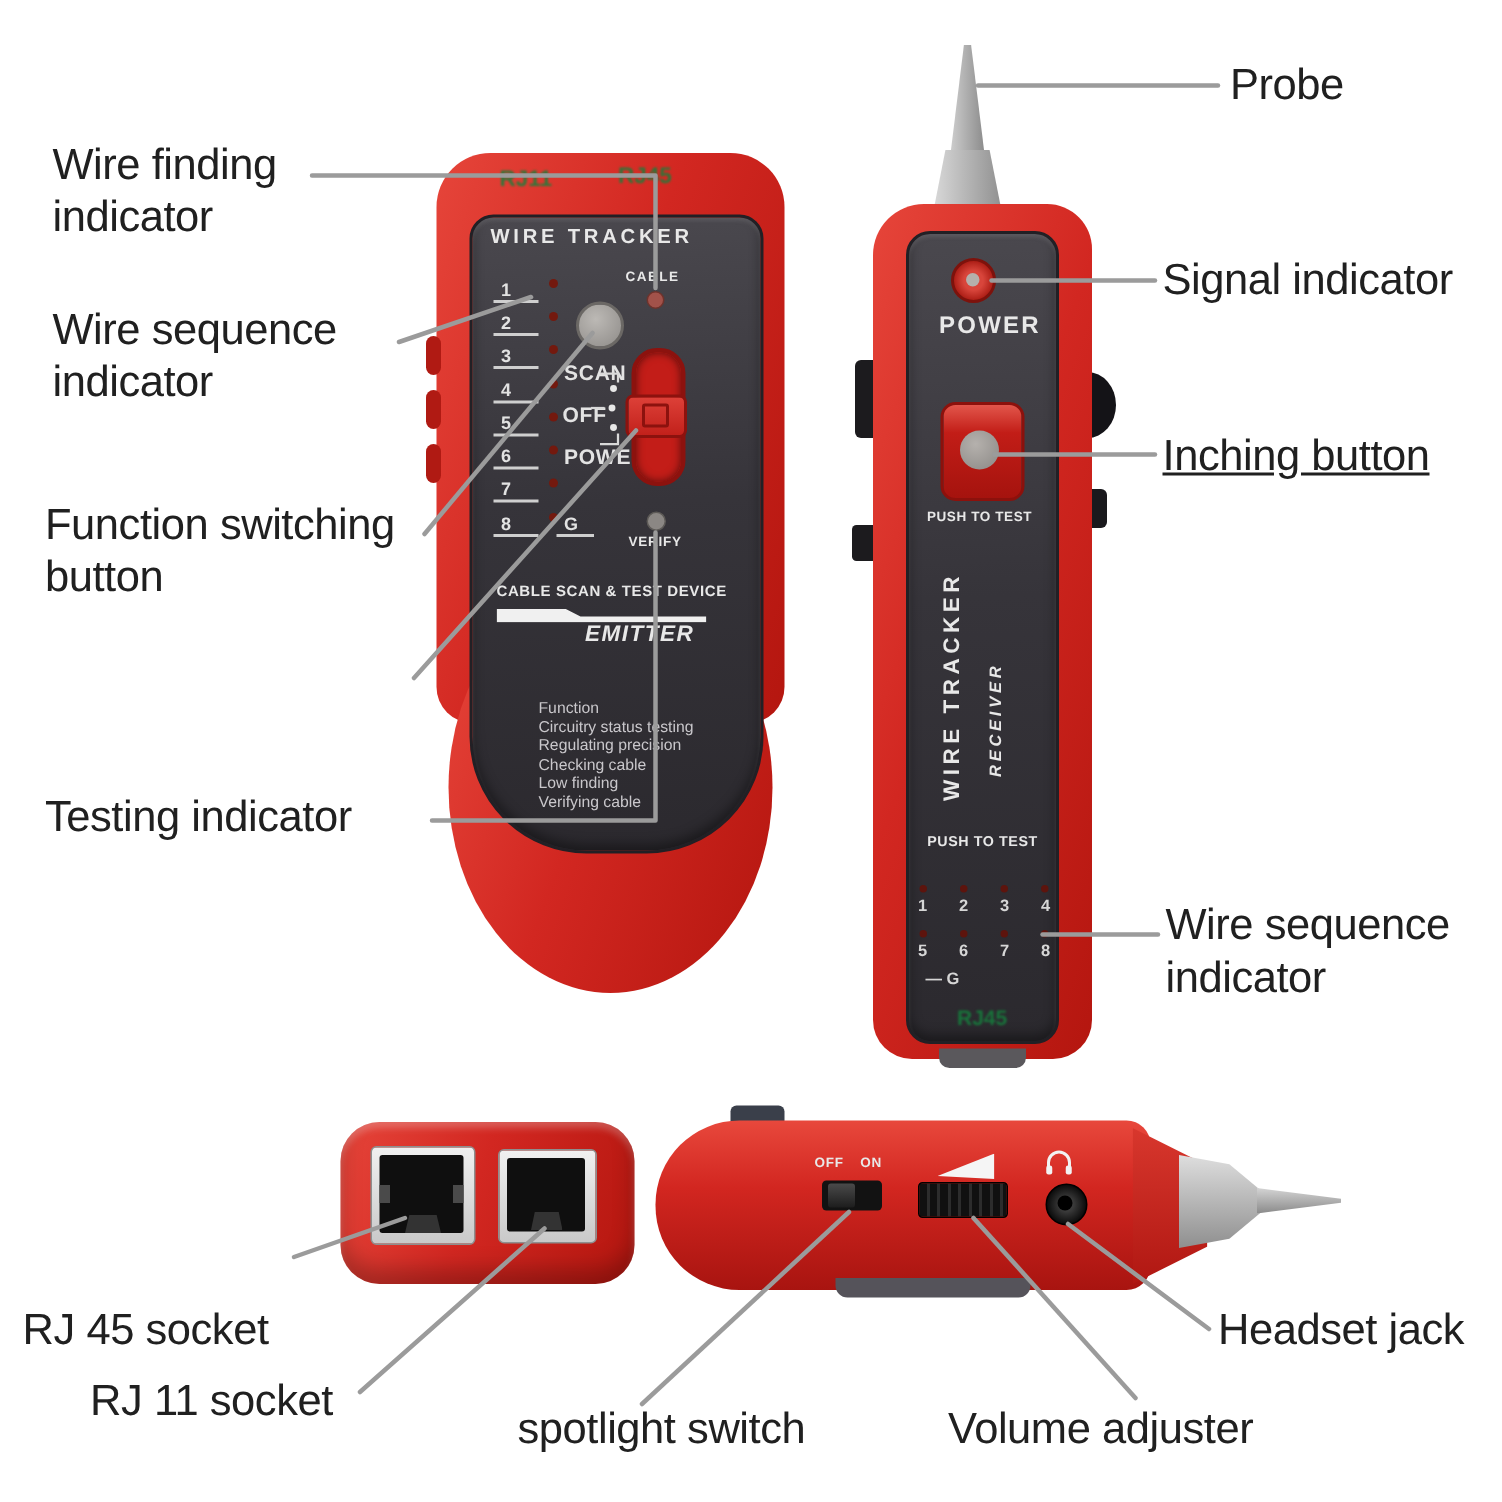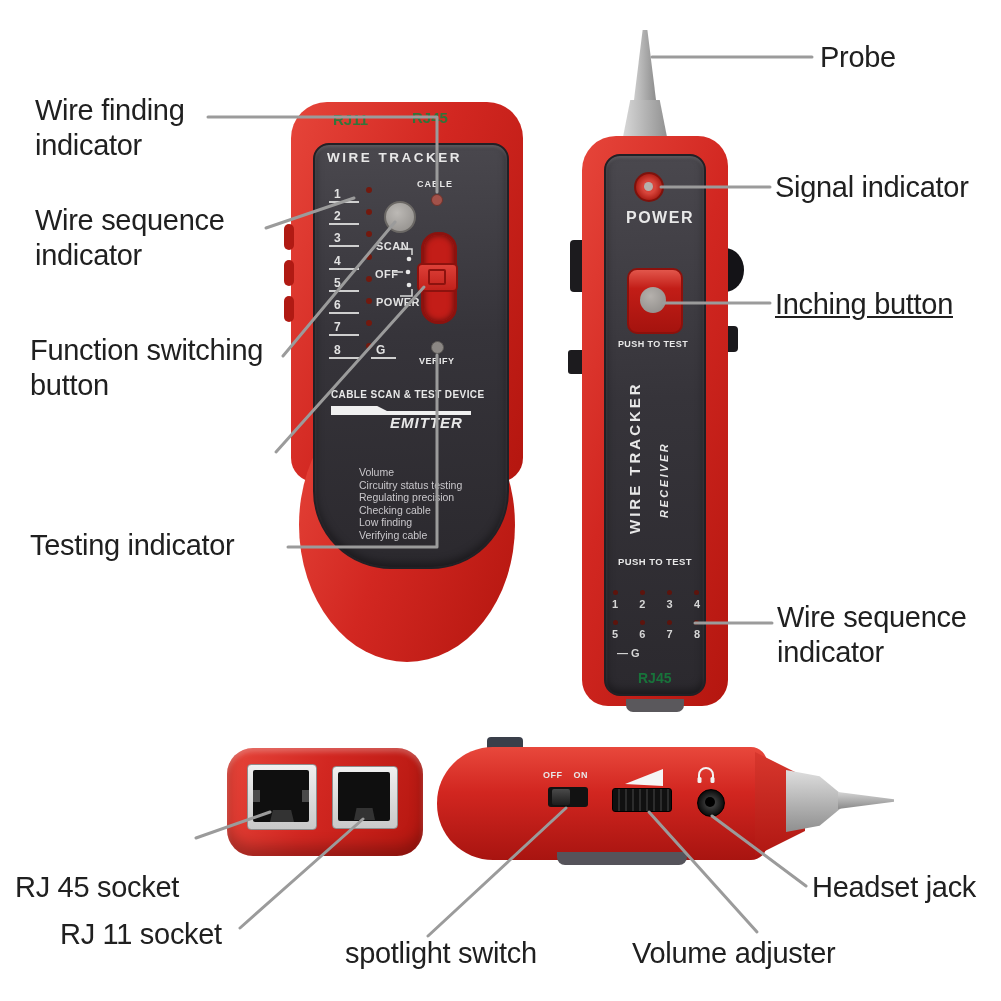--- a/index.html
+++ b/index.html
@@ -12,21 +12,21 @@
   .red{background:linear-gradient(110deg,#e6453a 0%,#d22721 45%,#b4160f 100%);}
   .panel{background:linear-gradient(178deg,#4a484e 0%,#36343a 45%,#2b292e 100%);
          border:2px solid #222025;box-shadow:inset 0 2px 3px rgba(255,255,255,.12), inset 0 -4px 8px rgba(0,0,0,.4);}
   .wtxt{color:#e8e8e8;font-weight:bold;}
   .led{border-radius:50%;display:block;}
   .emboss{color:#15803d;font-weight:bold;filter:blur(.6px);opacity:.85;}
   
   .e-num{display:inline-block;width:25px;padding-left:5px;border-bottom:2px solid #cfcfcf;
          font-weight:bold;font-size:12px;color:#e2e2e2;}
   .e-led{display:inline-block;width:6px;height:6px;border-radius:50%;background:#73190e;margin-left:7px;vertical-align:5px;}
-  .sw-lbl{position:absolute;color:#e3e3e3;font-weight:bold;font-size:11px;letter-spacing:.5px;}
+  .sw-lbl{position:absolute;color:#e3e3e3;font-weight:bold;font-size:14px;letter-spacing:.5px;}
   
   .r-row{position:absolute;display:flex;justify-content:space-between;width:96px;}
   .r-cell{display:flex;flex-direction:column;align-items:center;width:14px;}
   .r-dot{width:5px;height:5px;border-radius:50%;background:#5d140d;margin-bottom:3px;}
   .r-n{font-weight:bold;font-size:11px;color:#d6d6d6;}
   .vtext{writing-mode:vertical-rl;transform:rotate(180deg);white-space:nowrap;}
 </style>
 </head>
 <body>
 
@@ -67,21 +67,21 @@
   <div class="abs" style="left:428px;top:269px;width:14px;height:12px;border:2px solid #8c120e;border-radius:2px;"></div>
 
   <span class="abs led" style="left:431px;top:341px;width:11px;height:11px;background:#8b8784;border:1px solid #5d5a57;"></span>
   <div class="abs wtxt" style="left:419px;top:356px;font-size:9px;letter-spacing:.5px;">VERIFY</div>
 
   <div class="abs wtxt" style="left:331px;top:389px;font-size:10px;letter-spacing:.4px;">CABLE SCAN &amp; TEST DEVICE</div>
   <div class="abs" style="left:331px;top:406px;width:140px;height:9px;background:#f0f0f0;clip-path:polygon(0 0,33% 0,40% 55%,100% 55%,100% 100%,0 100%);"></div>
   <div class="abs wtxt" style="left:390px;top:414px;font-size:15px;font-style:italic;letter-spacing:1px;">EMITTER</div>
 
   <div class="abs" style="left:359px;top:466px;font-size:10.5px;line-height:12.5px;color:#c9c7cb;">
-    <div>Volume</div>
+    <div>Function</div>
     <div>Circuitry status testing</div>
     <div>Regulating precision</div>
     <div>Checking cable</div>
     <div>Low finding</div>
     <div>Verifying cable</div>
   </div>
 
   <div class="abs" style="left:706px;top:248px;width:38px;height:44px;border-radius:50%;background:#141317;"></div>
   <div class="abs" style="left:710px;top:326px;width:28px;height:26px;border-radius:4px;background:#1a191d;"></div>
   <div class="abs" style="left:570px;top:240px;width:16px;height:52px;border-radius:4px;background:#1c1b1e;"></div>

